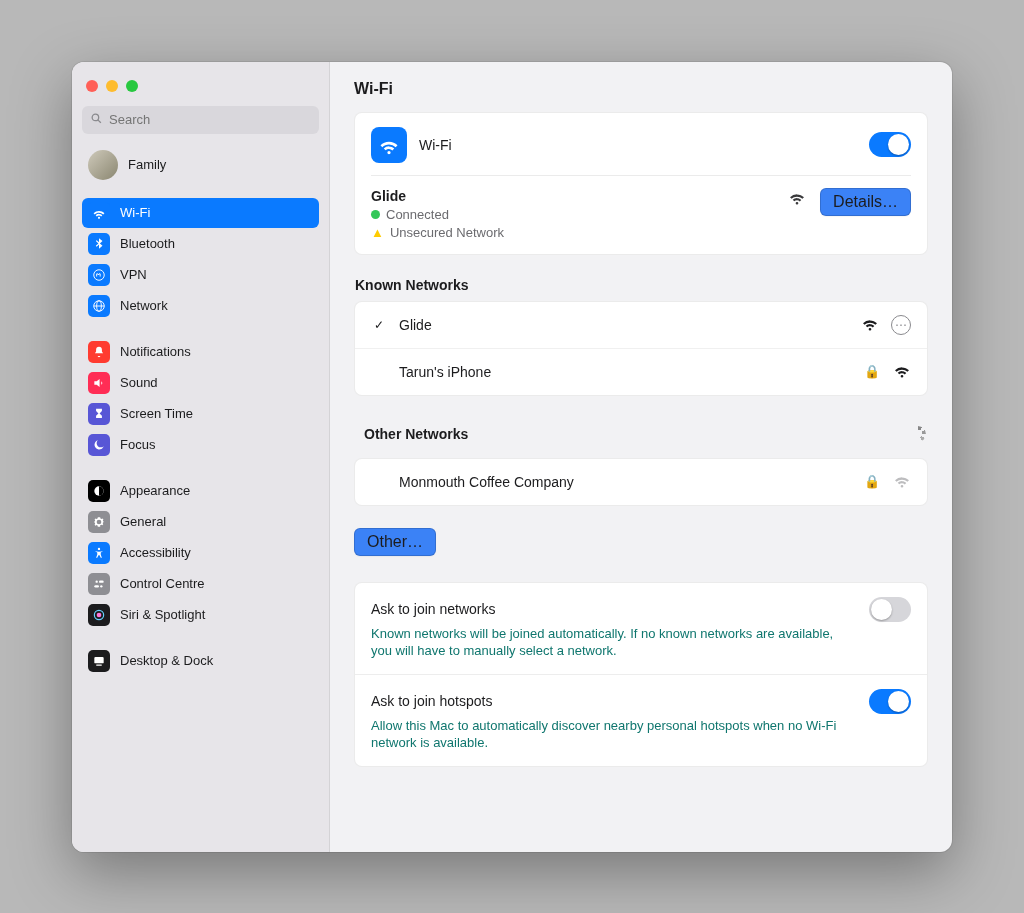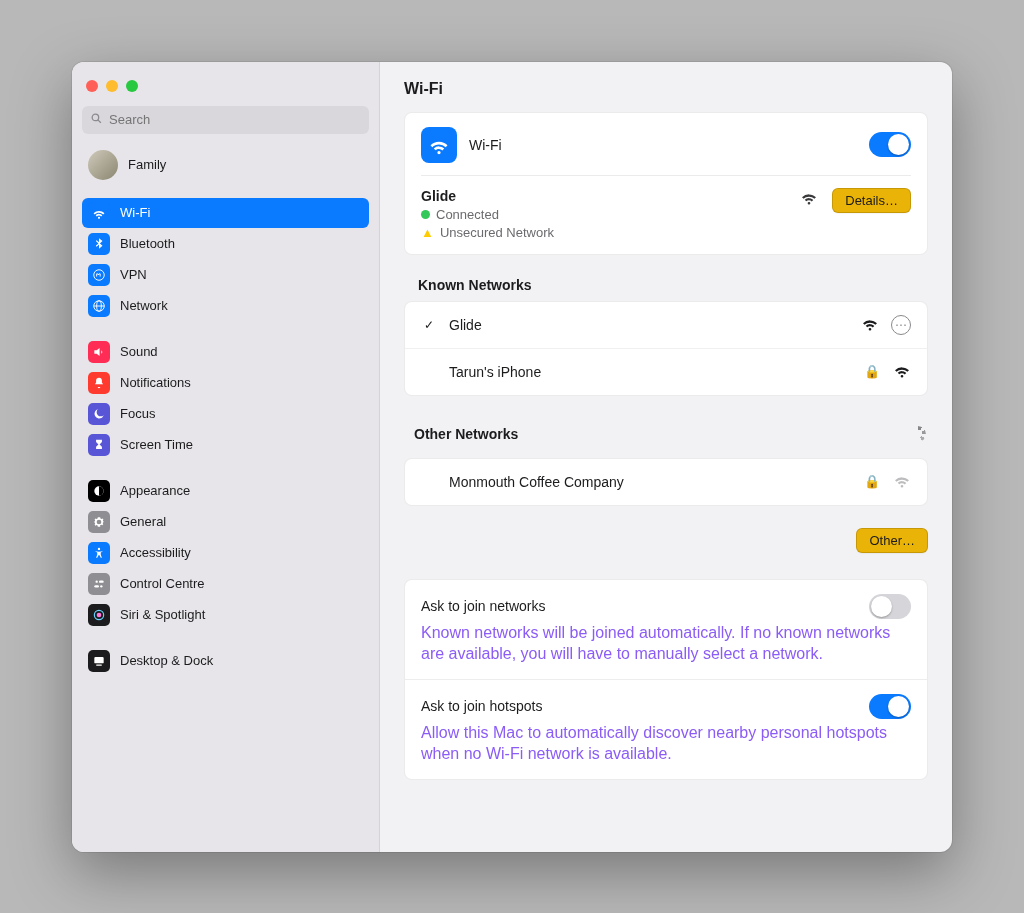--- a/index.html
+++ b/index.html
@@ -15,21 +15,21 @@
   .window {
     width: 880px;
     height: 790px;
     background: #f2f2f4;
     border-radius: 12px;
     box-shadow: 0 20px 60px rgba(0,0,0,0.35), 0 0 0 1px rgba(0,0,0,0.08);
     display: flex;
     overflow: hidden;
   }
   .sidebar {
-    width: 308px;
+    width: 258px;
     background: #e7e5e9;
     border-right: 1px solid rgba(0,0,0,0.08);
     display: flex;
     flex-direction: column;
     padding: 12px 10px 0 10px;
   }
   .traffic-lights { display: flex; gap: 8px; padding: 6px 4px 14px 4px; }
   .dot { width: 12px; height: 12px; border-radius: 50%; }
   .dot.red { background: #ff5f57; }
   .dot.yellow { background: #febc2e; }
@@ -75,41 +75,41 @@
   .switch .knob{position:absolute;top:2px;width:21px;height:21px;border-radius:50%;background:#fff;box-shadow:0 1px 2px rgba(0,0,0,.3);}
   .switch.on .knob{right:2px}
   .switch.off .knob{left:2px}
   .conn-block{padding-top:12px; display:flex; align-items:flex-start;}
   .conn-info{display:flex;flex-direction:column;gap:3px}
   .conn-name{font-size:14px;font-weight:600;color:#1c1c1e}
   .status-line{display:flex;align-items:center;gap:6px;font-size:13px;color:#6b6b6f}
   .status-dot{width:9px;height:9px;border-radius:50%}
   .status-dot.green{background:#34c759}
   .warn-triangle{color:#ffcc00;font-size:13px}
-  .btn{background:#eab308;border:1px solid rgba(0,0,0,.15);border-radius:6px;padding:4px 12px;font-size:13px;color:#1c1c1e;box-shadow:0 1px 1px rgba(0,0,0,.04);cursor:default}
-  .section-title{font-size:14px;font-weight:700;color:#1c1c1e;margin:0 2px 8px 14px}
+  .btn{background:#3b82f6;border:1px solid rgba(0,0,0,.15);border-radius:6px;padding:4px 12px;font-size:16px;color:#1c1c1e;box-shadow:0 1px 1px rgba(0,0,0,.04);cursor:default}
+  .section-title{font-size:14px;font-weight:700;color:#1c1c1e;margin:0 2px 8px 1px}
   .section-head{display:flex;align-items:center;margin:0 2px 8px 2px}
   .section-head .section-title{margin:8px}
   .spinner{width:16px;height:16px;position:relative}
   .spinner::before{content:"";position:absolute;inset:0;border-radius:50%;
     background:conic-gradient(#888 0 30deg, transparent 30deg 60deg,#999 60deg 90deg,transparent 90deg 120deg,#aaa 120deg 150deg, transparent 150deg 360deg);
     -webkit-mask:radial-gradient(circle,transparent 4px,#000 4px)}
   .net-row{display:flex;align-items:center;gap:12px;padding:12px 16px;border-top:1px solid rgba(0,0,0,.06)}
   .net-row:first-child{border-top:none}
   .net-check{width:16px;text-align:center;color:#1c1c1e;font-size:12px}
   .net-name{font-size:14px;color:#1c1c1e;}
   .net-icons{display:flex;align-items:center;gap:12px}
   .wifi-glyph svg{width:18px;height:18px}
   .lock-glyph{font-size:13px;color:#000}
   .more-btn{width:20px;height:20px;border-radius:50%;border:1.3px solid #8a8a8e;display:flex;align-items:center;justify-content:center;color:#8a8a8e;font-size:12px;cursor:default}
-  .right-btn-row{display:flex;justify-content:flex-end;margin-top:16px;margin-bottom:26px}
+  .right-btn-row{display:flex;justify-content:flex-start;margin-top:16px;margin-bottom:26px}
   .setting-block{padding:14px 16px;border-top:1px solid rgba(0,0,0,.07)}
   .setting-block:first-child{border-top:none}
   .setting-title{font-size:14px;font-weight:500;color:#1c1c1e;margin-bottom:3px;display:flex;align-items:center}
-  .setting-desc{font-size:16px;color:#8b5cf6;line-height:1.35;max-width:470px}
+  .setting-desc{font-size:13px;color:#0f766e;line-height:1.35;max-width:470px}
   .card.settings{padding:0}
   .muted-wifi svg{fill:#bdbdbf}
   .strong-wifi svg{fill:#1c1c1e}
   .mid-wifi svg{fill:#3a3a3c}
 </style>
 </head>
 <body>
 
 <div class="window">
 
@@ -167,50 +167,50 @@
               <ellipse cx="12" cy="12" rx="4" ry="9"></ellipse>
               <line x1="3" y1="12" x2="21" y2="12"></line>
             </svg>
           </span>
         <span>Network</span>
       </li>
 
       <li class="group-gap"></li>
 
       <li class="sidebar-item">
+        <span class="side-icon" style="background:#ff3b30">
+            <svg viewBox="0 0 24 24" fill="#fff">
+              <path d="M12 3a5 5 0 00-5 5v3l-2 3h14l-2-3V8a5 5 0 00-5-5zm0 18a2.5 2.5 0 002.4-2H9.6A2.5 2.5 0 0012 21z"></path>
+            </svg>
+          </span>
+        <span>Notifications</span>
+      </li>
+      <li class="sidebar-item">
         <span class="side-icon" style="background:#ff2d55">
             <svg viewBox="0 0 24 24" fill="#fff">
               <path d="M4 9v6h4l5 4V5L8 9H4zm12 0a4 4 0 010 6v-6z"></path>
             </svg>
           </span>
         <span>Sound</span>
       </li>
       <li class="sidebar-item">
-        <span class="side-icon" style="background:#ff3b30">
-            <svg viewBox="0 0 24 24" fill="#fff">
-              <path d="M12 3a5 5 0 00-5 5v3l-2 3h14l-2-3V8a5 5 0 00-5-5zm0 18a2.5 2.5 0 002.4-2H9.6A2.5 2.5 0 0012 21z"></path>
-            </svg>
-          </span>
-        <span>Notifications</span>
-      </li>
-      <li class="sidebar-item">
         <span class="side-icon" style="background:#5856d6">
             <svg viewBox="0 0 24 24" fill="#fff">
+              <path d="M7 3h10v4l-4 4 4 4v4H7v-4l4-4-4-4V3z"></path>
+            </svg>
+          </span>
+        <span>Screen Time</span>
+      </li>
+      <li class="sidebar-item">
+        <span class="side-icon" style="background:#5856d6">
+            <svg viewBox="0 0 24 24" fill="#fff">
               <path d="M20 14A8 8 0 1110 4a7 7 0 0010 10z"></path>
             </svg>
           </span>
         <span>Focus</span>
-      </li>
-      <li class="sidebar-item">
-        <span class="side-icon" style="background:#5856d6">
-            <svg viewBox="0 0 24 24" fill="#fff">
-              <path d="M7 3h10v4l-4 4 4 4v4H7v-4l4-4-4-4V3z"></path>
-            </svg>
-          </span>
-        <span>Screen Time</span>
       </li>
 
       <li class="group-gap"></li>
 
       <li class="sidebar-item">
         <span class="side-icon" style="background:#000">
             <svg viewBox="0 0 24 24" fill="#fff">
               <circle cx="12" cy="12" r="8"></circle>
               <path d="M12 4a8 8 0 010 16z" fill="#000"></path>
             </svg>

